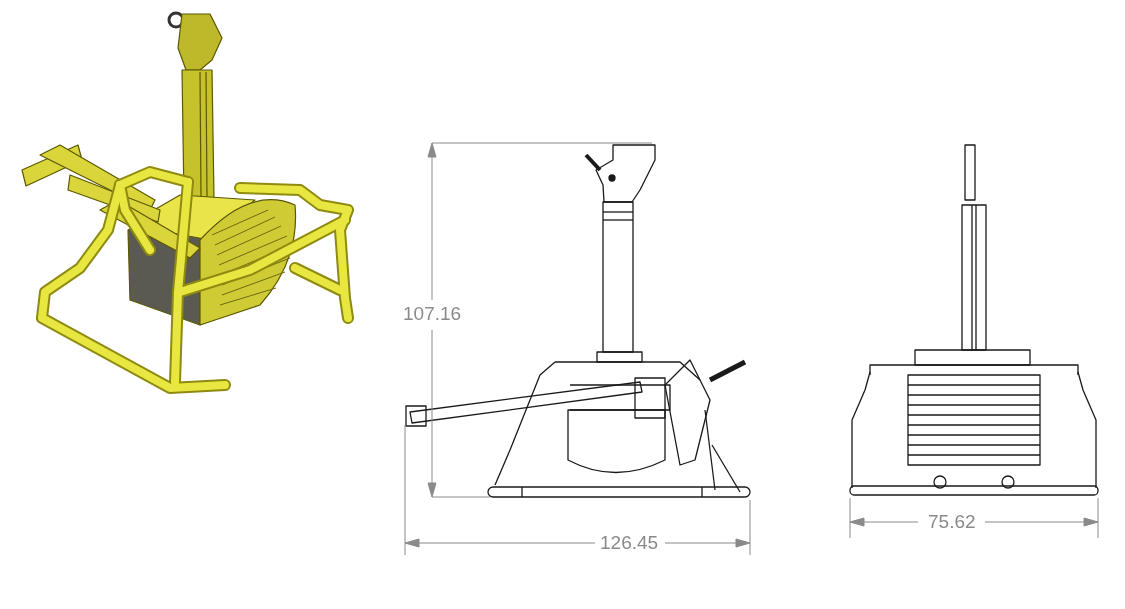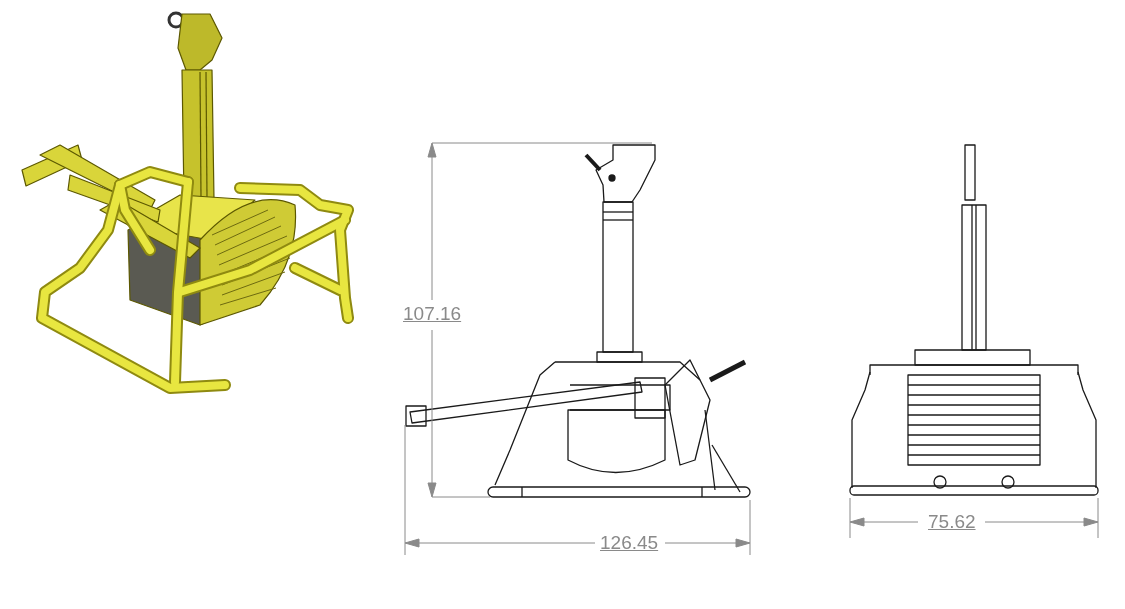--- a/index.html
+++ b/index.html
@@ -1,18 +1,18 @@
 <!DOCTYPE html>
 <html><head>
 <meta charset="utf-8">
 <style>
   html,body{margin:0;padding:0;background:#ffffff;}
   body{width:1125px;height:609px;position:relative;overflow:hidden;font-family:"Liberation Sans",sans-serif;}
   .view{position:absolute;}
-  .dim-label{position:absolute;font-family:"Liberation Sans",sans-serif;font-size:19px;color:#8a8a8a;background:#fff;padding:0 3px;line-height:20px;text-decoration:underline;}
+  .dim-label{position:absolute;font-family:"Liberation Sans",sans-serif;font-size:19px;color:#8a8a8a;background:#fff;padding:0 3px;line-height:20px;}
   svg{position:absolute;left:0;top:0;}
 </style>
 </head>
 <body>
 
 <svg class="view" width="370" height="400" viewBox="0 0 370 400" style="left:0;top:0;">
   <g stroke="#5c5800" stroke-width="1.2" stroke-linejoin="round">
 
     <circle cx="176" cy="20" r="7" fill="none" stroke="#333" stroke-width="3"></circle>
 

